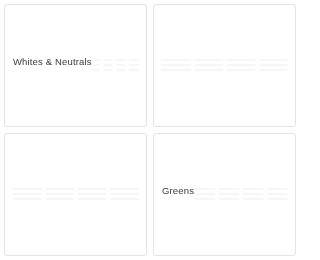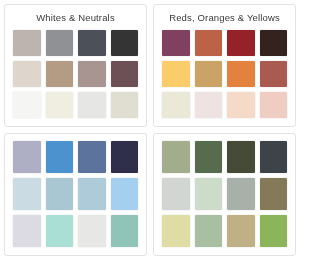--- a/index.html
+++ b/index.html
@@ -23,21 +23,21 @@
     gap: 6px;
     padding: 4px;
     background: #ffffff;
   }
   .palette-card {
     background: #ffffff;
     border: 1px solid #e3e3e3;
     border-radius: 3px;
     box-sizing: border-box;
     display: flex;
-    flex-direction: column;
+    flex-direction: row;
     align-items: center;
     padding: 7px 8px 8px 8px;
     overflow: hidden;
   }
   .card-title {
     font-size: 9.5px;
     color: #3a3a3a;
     text-align: center;
     line-height: 12px;
     letter-spacing: 0.15px;
@@ -76,21 +76,20 @@
       <div class="swatch" title="#a89490" style="background-color: rgb(168, 148, 144);"></div>
       <div class="swatch" title="#6d4f56" style="background-color: rgb(109, 79, 86);"></div>
       <div class="swatch" title="#f5f6f4" style="background-color: rgb(245, 246, 244);"></div>
       <div class="swatch" title="#efeee1" style="background-color: rgb(239, 238, 225);"></div>
       <div class="swatch" title="#e6e6e5" style="background-color: rgb(230, 230, 229);"></div>
       <div class="swatch" title="#e0ded0" style="background-color: rgb(224, 222, 208);"></div>
     </div>
   </div>
 
   <div class="palette-card">
-    <div class="card-title">Reds, Oranges &amp; Yellows</div>
     <div class="swatch-grid">
       <div class="swatch" title="#80405f" style="background-color: rgb(128, 64, 95);"></div>
       <div class="swatch" title="#bc6347" style="background-color: rgb(188, 99, 71);"></div>
       <div class="swatch" title="#952129" style="background-color: rgb(149, 33, 41);"></div>
       <div class="swatch" title="#34221f" style="background-color: rgb(52, 34, 31);"></div>
       <div class="swatch" title="#fbcd6a" style="background-color: rgb(251, 205, 106);"></div>
       <div class="swatch" title="#cca366" style="background-color: rgb(204, 163, 102);"></div>
       <div class="swatch" title="#e2823e" style="background-color: rgb(226, 130, 62);"></div>
       <div class="swatch" title="#a85b4e" style="background-color: rgb(168, 91, 78);"></div>
       <div class="swatch" title="#ebe8d7" style="background-color: rgb(235, 232, 215);"></div>
@@ -111,20 +110,21 @@
       <div class="swatch" title="#aecbd9" style="background-color: rgb(174, 203, 217);"></div>
       <div class="swatch" title="#a5cfee" style="background-color: rgb(165, 207, 238);"></div>
       <div class="swatch" title="#dcdae3" style="background-color: rgb(220, 218, 227);"></div>
       <div class="swatch" title="#aadfd5" style="background-color: rgb(170, 223, 213);"></div>
       <div class="swatch" title="#e7e7e5" style="background-color: rgb(231, 231, 229);"></div>
       <div class="swatch" title="#91c4b8" style="background-color: rgb(145, 196, 184);"></div>
     </div>
   </div>
 
   <div class="palette-card">
+    <div class="card-title">Greens</div>
     <div class="swatch-grid">
       <div class="swatch" title="#a1ad8b" style="background-color: rgb(161, 173, 139);"></div>
       <div class="swatch" title="#566c4c" style="background-color: rgb(86, 108, 76);"></div>
       <div class="swatch" title="#454b37" style="background-color: rgb(69, 75, 55);"></div>
       <div class="swatch" title="#3c444a" style="background-color: rgb(60, 68, 74);"></div>
       <div class="swatch" title="#d2d6d2" style="background-color: rgb(210, 214, 210);"></div>
       <div class="swatch" title="#ccdcc8" style="background-color: rgb(204, 220, 200);"></div>
       <div class="swatch" title="#a8b1a9" style="background-color: rgb(168, 177, 169);"></div>
       <div class="swatch" title="#847a57" style="background-color: rgb(132, 122, 87);"></div>
       <div class="swatch" title="#dfdda4" style="background-color: rgb(223, 221, 164);"></div>

